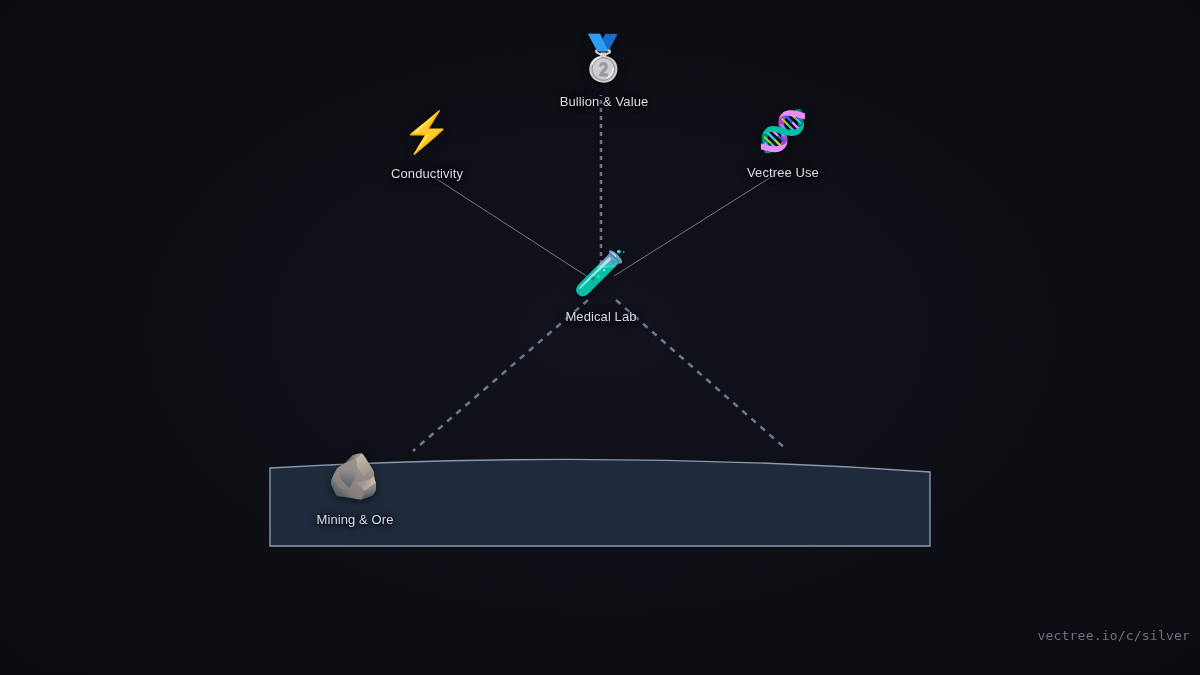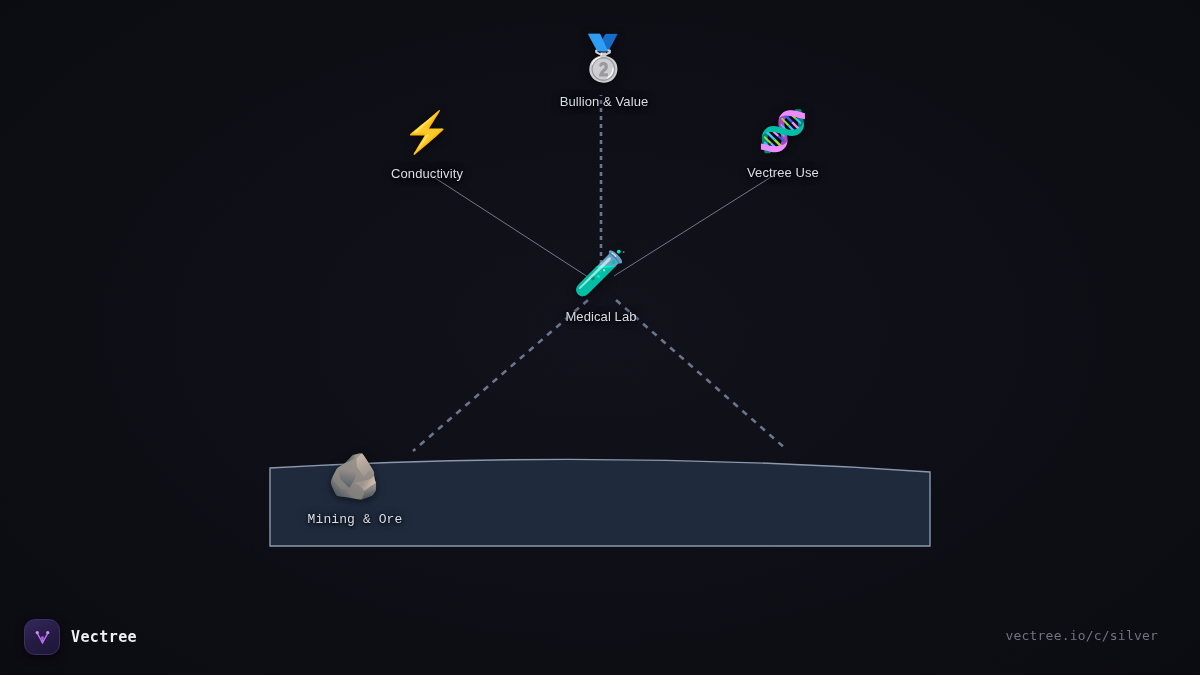--- a/index.html
+++ b/index.html
@@ -55,21 +55,21 @@
   
   #ground-node {
     position:absolute;
     left:355px; top:490px;
     transform:translate(-50%,-50%);
     display:flex;
     flex-direction:column;
     align-items:center;
     z-index:6;
   }
-  #ground-node .node-label { color:#d8dde6;font-family:Liberation Mono, monospace; }
+  #ground-node .node-label { color:#d8dde6; }
 
   
   #brand {
     position:absolute;
     left:24px; bottom:20px;
     z-index:8;
   }
   .brand-row {
     display:flex;
     align-items:center;
@@ -95,21 +95,21 @@
     font-family:"DejaVu Sans Mono", monospace;
     font-size:37px;
     font-weight:bold;
     color:#ffffff;
     letter-spacing:-.5px;
     line-height:44px;
   }
 
   #url {
     position:absolute;
-    right:42px; bottom:32px;
+    right:10px; bottom:32px;
     font-family:"DejaVu Sans Mono", monospace;
     font-size:13px;
     color:#6f7480;
     letter-spacing:.2px;
     z-index:8;
   }
 </style>
 </head>
 <body>
 
@@ -149,31 +149,17 @@
     <div class="node-emoji">🧪</div>
     <div class="node-label">Medical Lab</div>
   </div>
 
   <div id="ground-node">
     <div class="node-emoji">🪨</div>
     <div class="node-label">Mining &amp; Ore</div>
   </div>
 
   <div id="brand">
-    <div class="brand-row">
-      <div class="brand-logo">
-        <svg width="21" height="21" viewBox="0 0 24 24" xmlns="http://www.w3.org/2000/svg">
-          <g stroke="#c06cf0" stroke-width="1.7" stroke-linecap="round" fill="none">
-            <path d="M6 7 L12 18 L18 7"></path>
-            <path d="M12 18 L12 13"></path>
-          </g>
-          <circle cx="6" cy="6.4" r="1.9" fill="#d58af5"></circle>
-          <circle cx="18" cy="6.4" r="1.9" fill="#d58af5"></circle>
-          <circle cx="12" cy="12.4" r="1.7" fill="#b05ce8"></circle>
-        </svg>
-      </div>
-      <div class="brand-name">Vectree</div>
-    </div>
   </div>
 
   <div id="url">vectree.io/c/silver</div>
 
 </div>
 
 </body></html>

